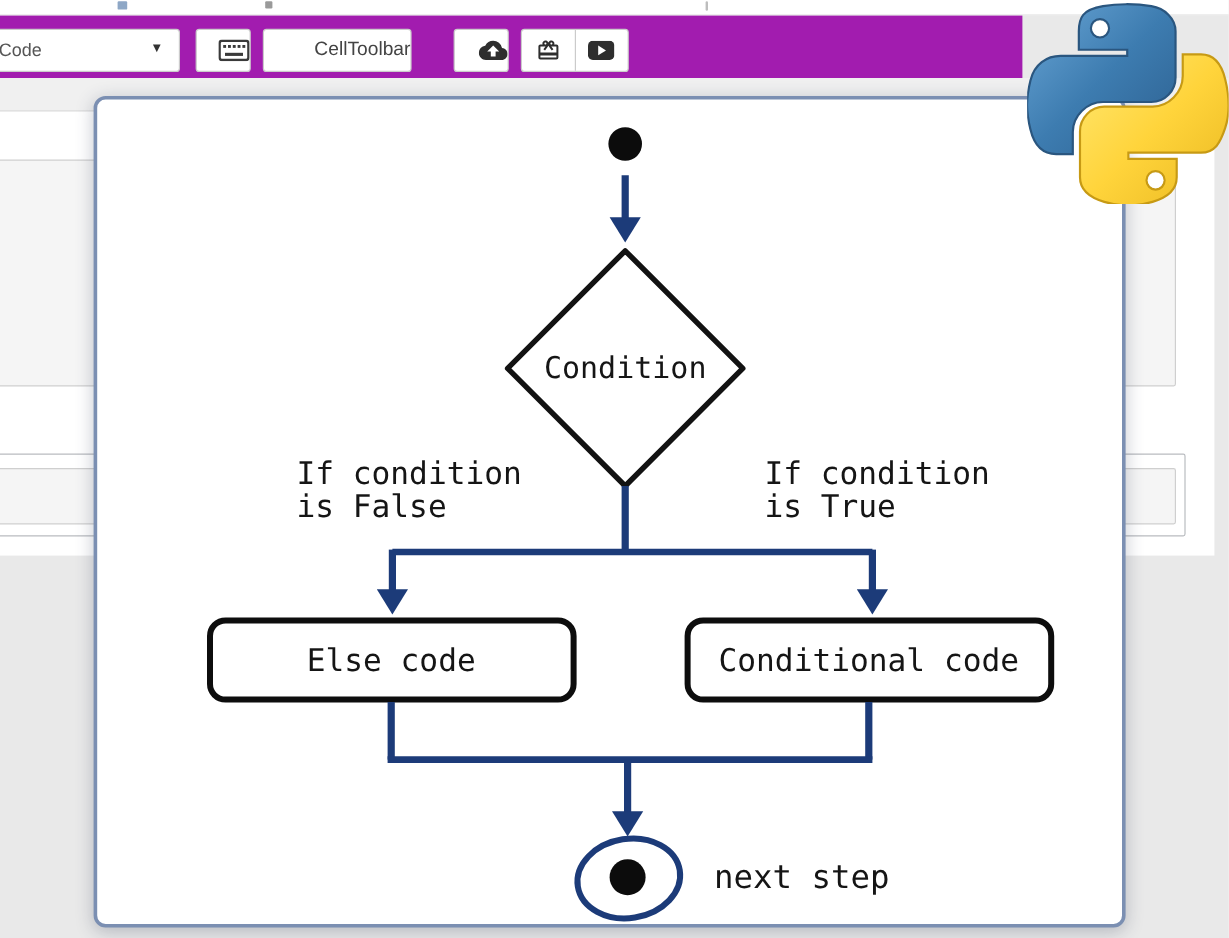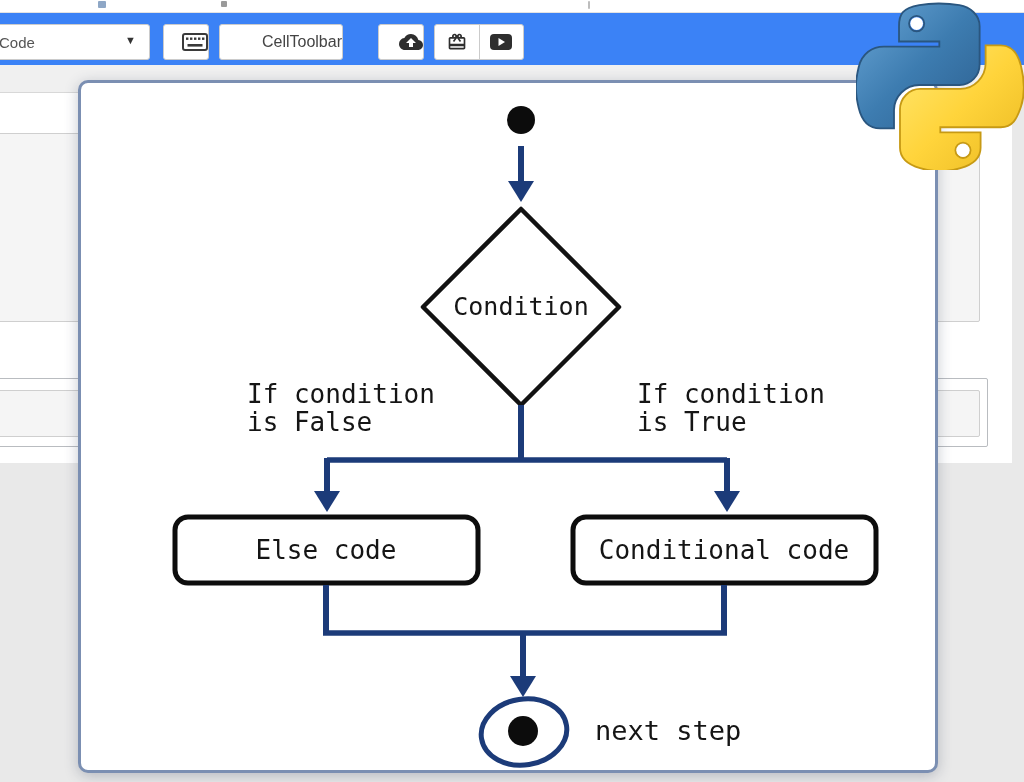--- a/index.html
+++ b/index.html
@@ -4,21 +4,21 @@
 <style>
   html,body{margin:0;padding:0;}
   body{
     width:1024px;height:782px;position:relative;overflow:hidden;
     background:#e9e9e9;
     font-family:"Liberation Sans", sans-serif;
   }
   
   .top-strip{position:absolute;left:0;top:0;width:1024px;height:12px;background:#fff;border-bottom:1px solid #e3e3e3;}
   .strip-mark{position:absolute;top:1px;border-radius:1px;}
-  .toolbar-row{position:absolute;left:0;top:13px;width:1024px;height:52px;background:#3b82f6;}
+  .toolbar-row{position:absolute;left:0;top:13px;width:852px;height:52px;background:#a21caf;}
   .tb-btn{
     position:absolute;top:11px;height:36px;background:#fff;
     border:1px solid #cbcbcb;border-radius:3px;box-sizing:border-box;
     display:flex;align-items:center;justify-content:flex-end;color:#333;
   }
   .cell-type-select{
     left:-14px;width:164px;justify-content:flex-start;
     padding-left:12px;font-size:15px;color:#555;border-radius:3px;
   }
   .cell-type-select .caret{position:absolute;right:13px;top:9px;font-size:11px;color:#333;}

